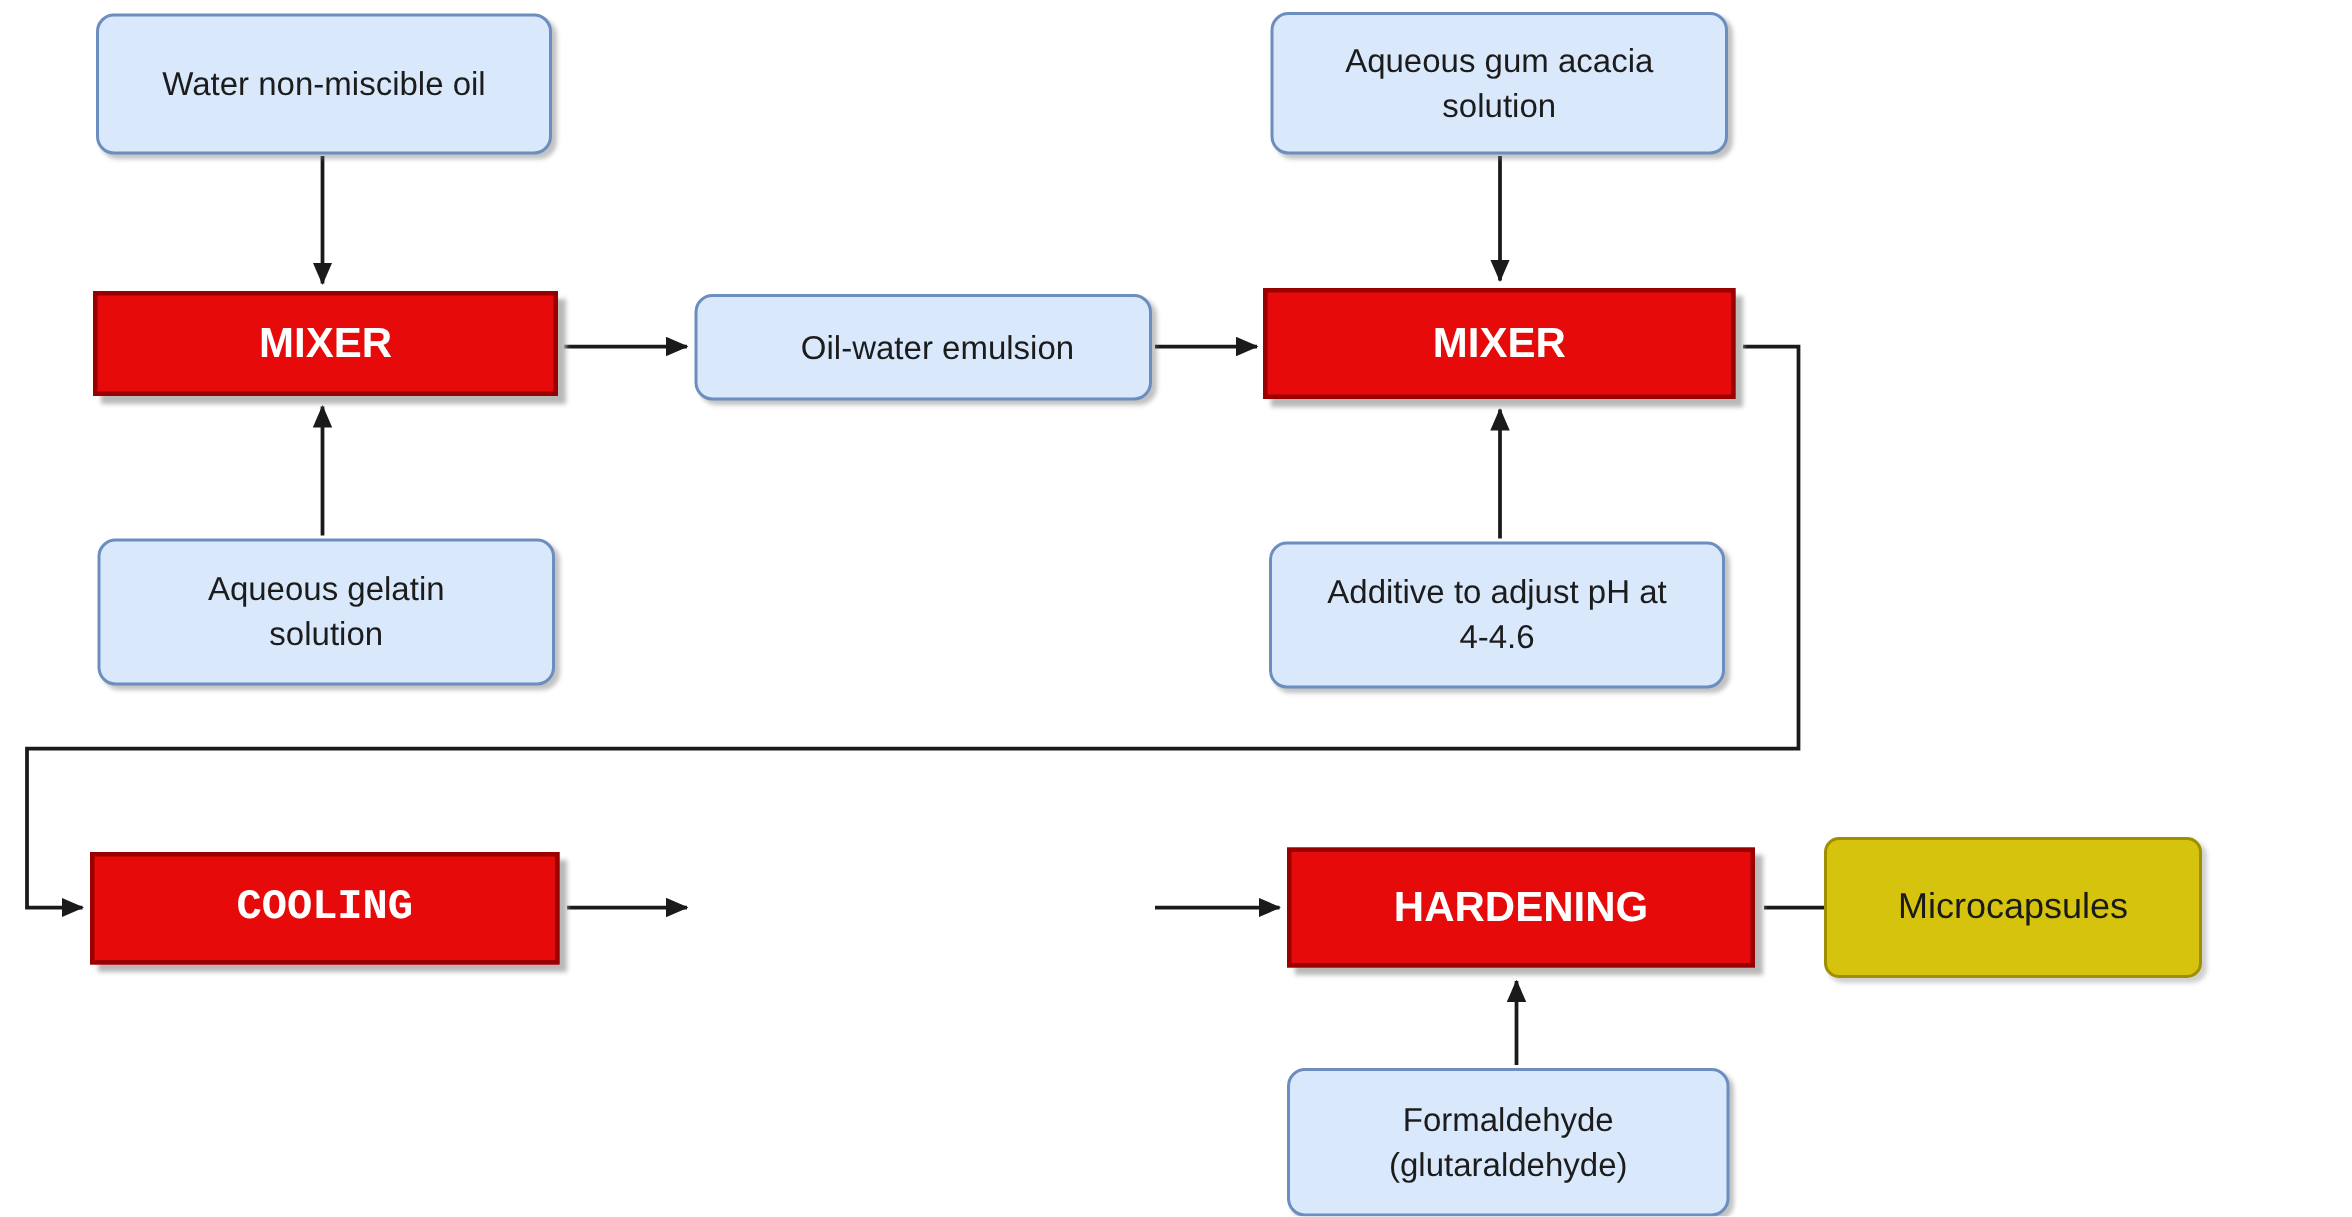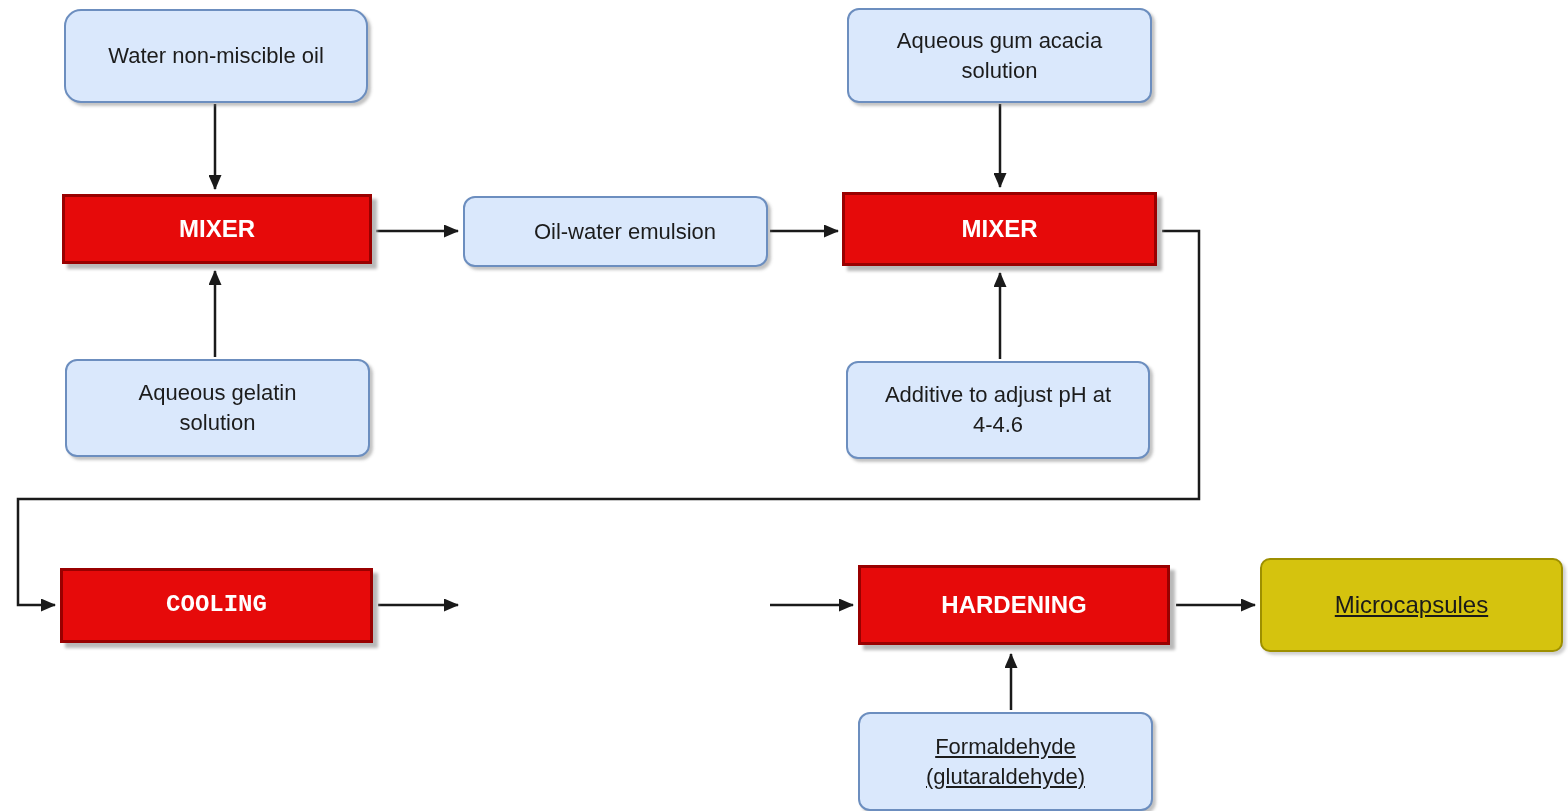--- a/index.html
+++ b/index.html
@@ -42,21 +42,21 @@
     border-radius: 12px;
     color: #1c1c1c;
     font-size: 22px;
     box-shadow: 3px 3px 3px rgba(120,120,120,0.45);
   }
   .node.red {
     background: #e60a0a;
     border: 3px solid #990000;
     border-radius: 0;
     color: #ffffff;
-    font-size: 24px;
+    font-size: 28px;
     font-weight: bold;
     box-shadow: 5px 5px 3px #b9b9b9;
   }
   .node.gold {
     background: #d5c30e;
     border: 2px solid #9d8f00;
     border-radius: 10px;
     color: #1a1a1a;
     font-size: 24px;
     box-shadow: 3px 3px 3px rgba(120,120,120,0.35);
@@ -81,21 +81,21 @@
       <path d="M215,357 L215,271" marker-end="url(#arr)"></path>
       <path d="M1000,359 L1000,273" marker-end="url(#arr)"></path>
       <path d="M1162,231 L1199,231 L1199,499 L18,499 L18,605 L55,605" marker-end="url(#arr)"></path>
       <path d="M378,605 L458,605" marker-end="url(#arr)"></path>
       <path d="M770,605 L853,605" marker-end="url(#arr)"></path>
       <path d="M1176,605 L1255,605" marker-end="url(#arr)"></path>
       <path d="M1011,710 L1011,654" marker-end="url(#arr)"></path>
     </g>
   </svg>
 
-  <div class="node blue" style="left:64px; top:9px; width:304px; height:94px;border-radius:17px;">
+  <div class="node blue" style="left:64px; top:9px; width:304px; height:94px;">
     <span class="label">Water non-miscible oil</span>
   </div>
 
   <div class="node blue" style="left:847px; top:8px; width:305px; height:95px;">
     <span class="label">Aqueous gum acacia
 solution</span>
   </div>
 
   <div class="node red" style="left:62px; top:194px; width:310px; height:70px;">
     <span class="label">MIXER</span>
@@ -121,22 +121,22 @@
 
   <div class="node red" style="left:60px; top:568px; width:313px; height:75px;font-family:Liberation Mono, monospace;">
     <span class="label">COOLING</span>
   </div>
 
 
   <div class="node red" style="left:858px; top:565px; width:312px; height:80px;">
     <span class="label">HARDENING</span>
   </div>
 
-  <div class="node gold" style="left:1260px; top:558px; width:303px; height:94px;text-decoration:underline;">
+  <div class="node gold" style="left:1216px; top:558px; width:252px; height:94px;">
     <span class="label">Microcapsules</span>
   </div>
 
-  <div class="node blue" style="left:858px; top:712px; width:295px; height:99px;text-decoration:underline;">
+  <div class="node blue" style="left:858px; top:712px; width:295px; height:99px;">
     <span class="label">Formaldehyde
 (glutaraldehyde)</span>
   </div>
 
 </div>
 
 </body></html>

